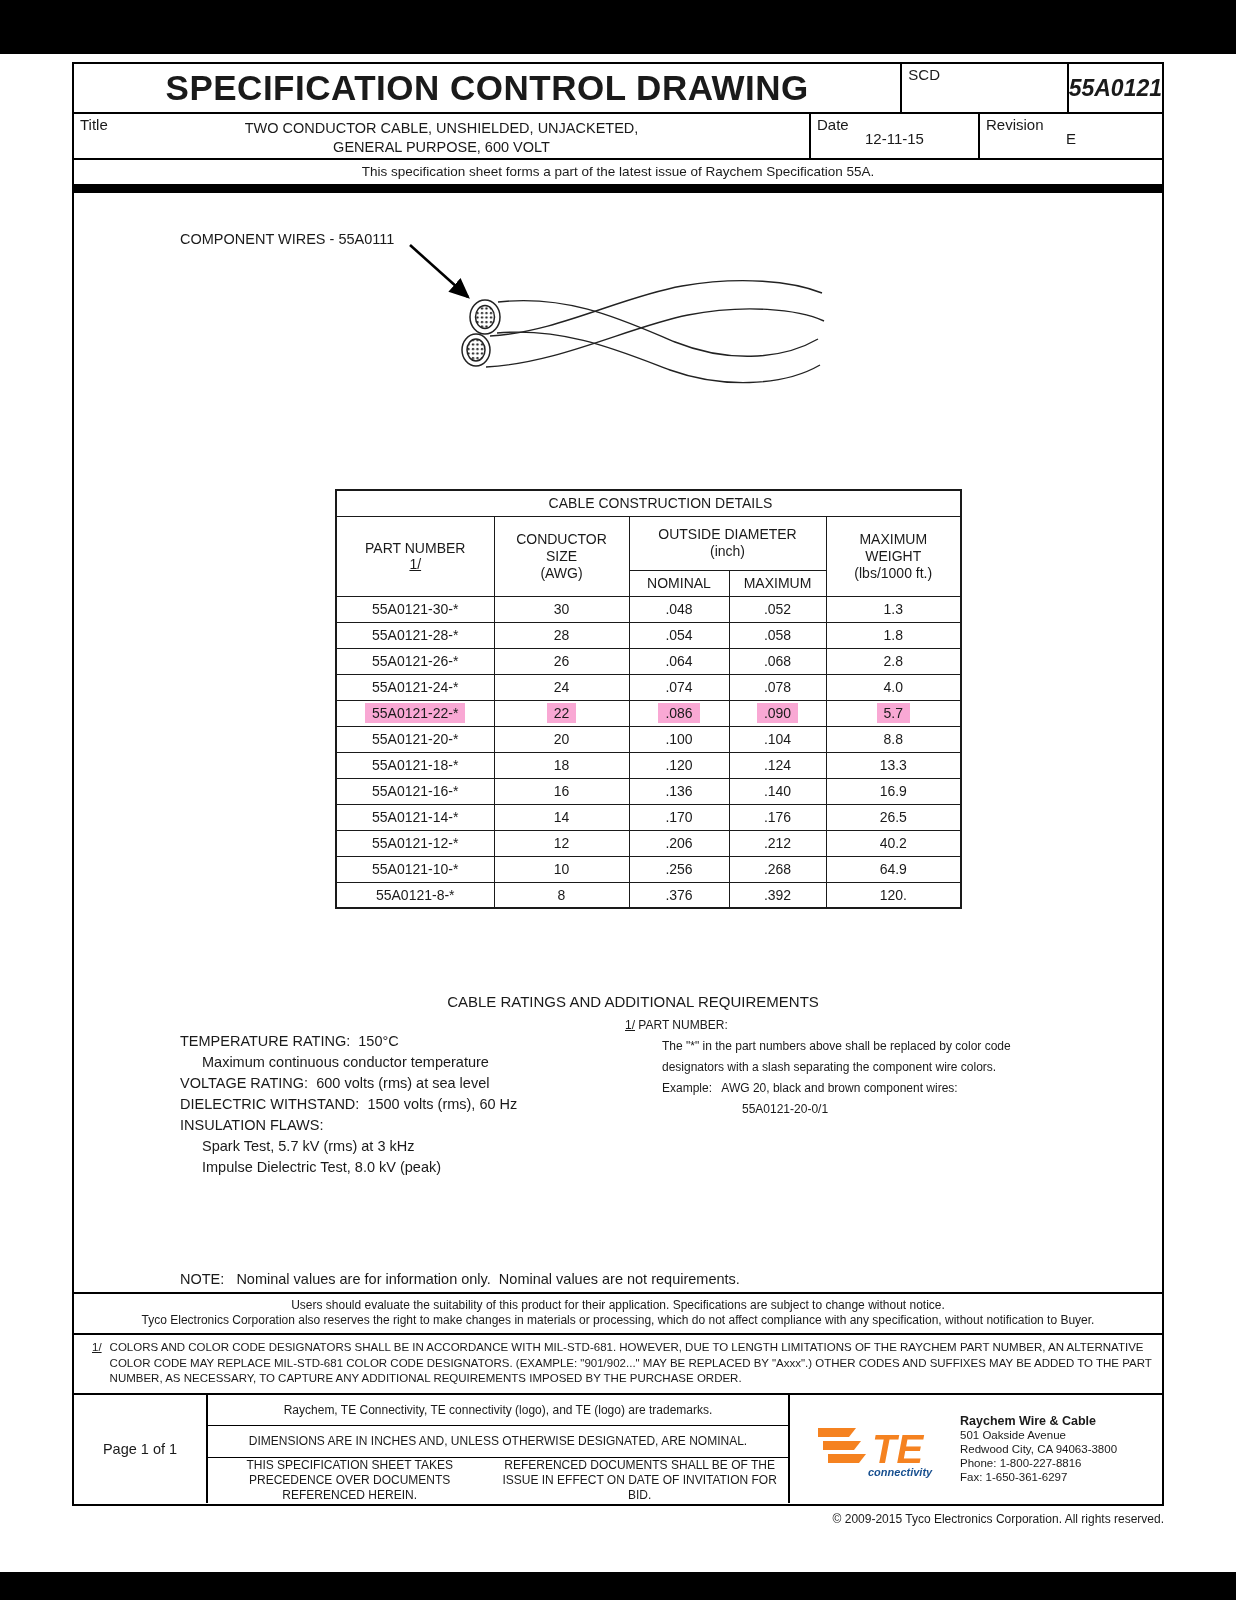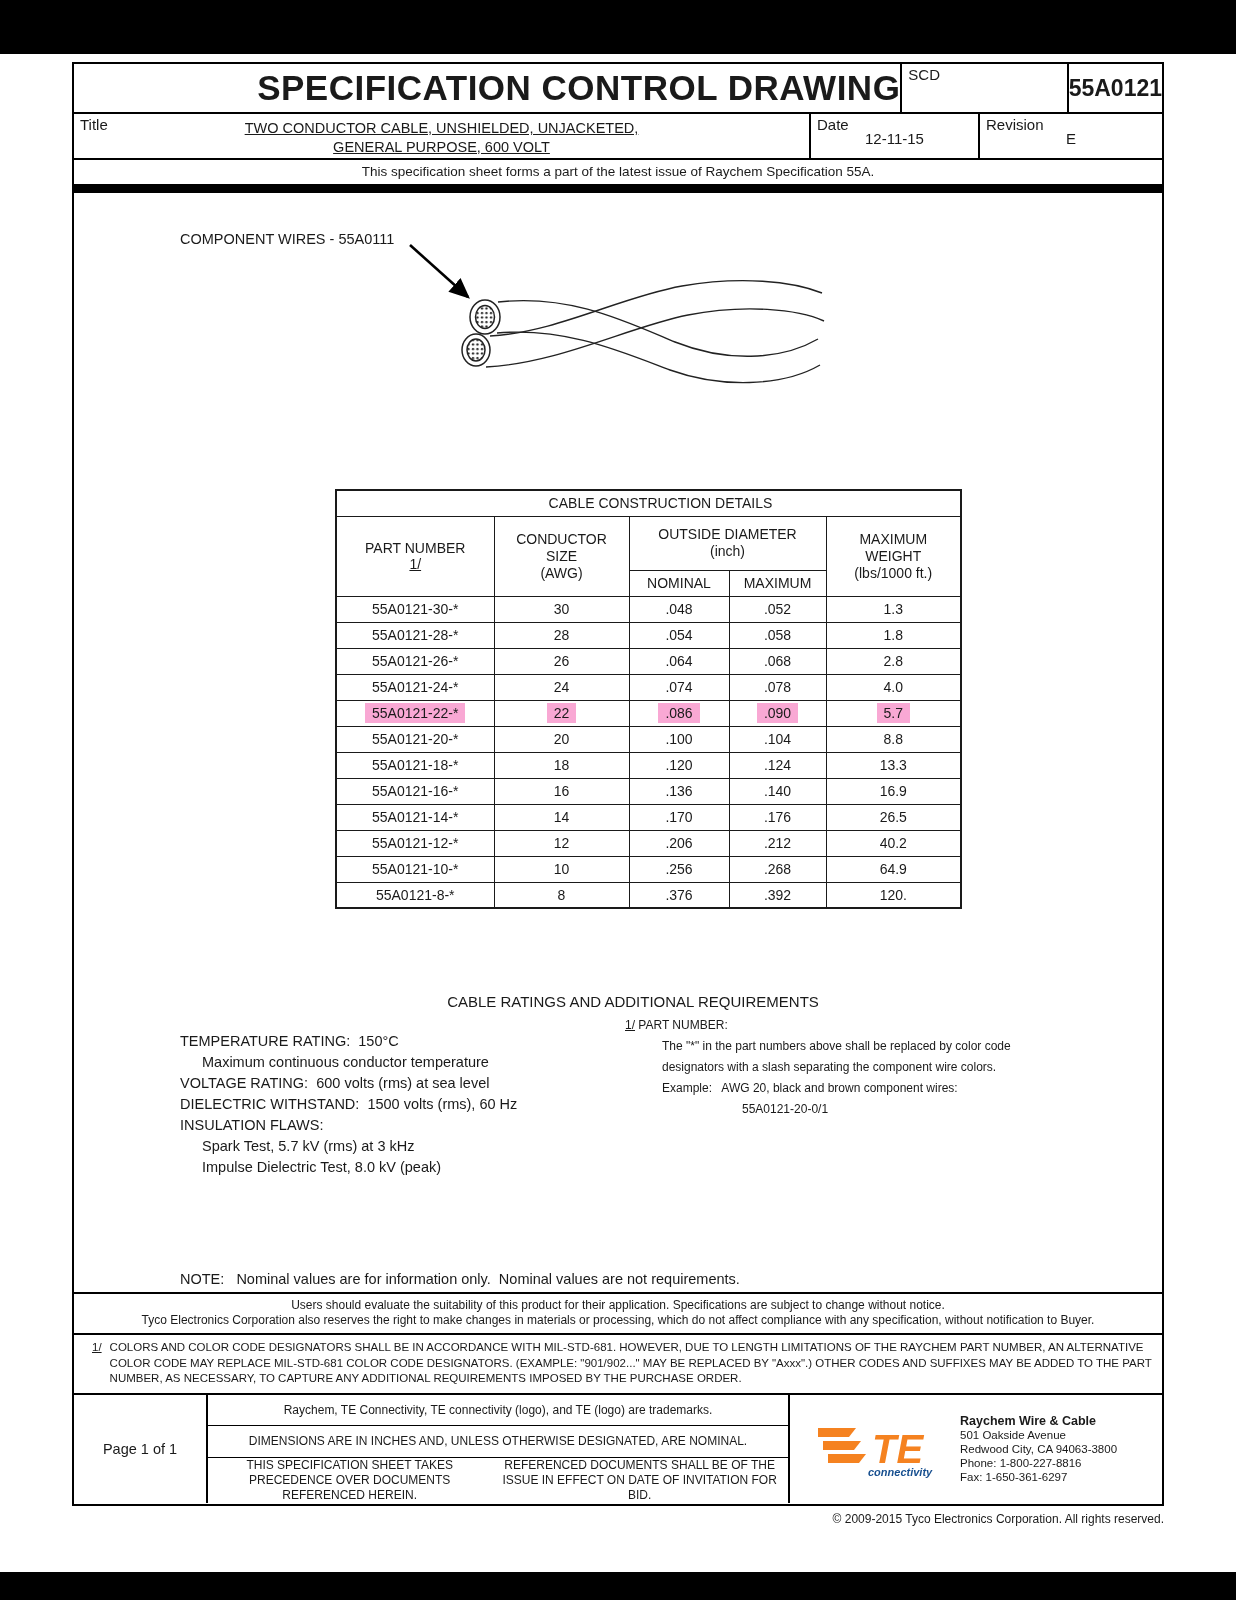--- a/index.html
+++ b/index.html
@@ -17,28 +17,28 @@
     border: 2.5px solid #000; background: #fff; overflow: hidden;
   }
 
   
   .hrow1 { display: flex; height: 48px; }
   .hrow2 { display: flex; height: 46px; border-top: 2px solid #000; }
   .hrow3 { height: 35px; border-top: 2px solid #000; border-bottom: 9px solid #000;
            text-align: center; font-size: 13.5px; padding-top: 4px; }
   .cell { position: relative; }
   .big-title-cell { width: 842px; border-right: 2px solid #000; display: flex;
-                    align-items: center; justify-content: flex-end;
+                    align-items: center; justify-content: center;
                     font-size: 35px; font-weight: bold; letter-spacing: .5px; }
   .scd-cell { width: 169px; border-right: 2px solid #000; }
   .scd-num-cell { flex: 1; display: flex; align-items: center; justify-content: center;
-                  font-size: 23px; font-weight: bold; }
+                  font-size: 23px; font-weight: bold; font-style: italic; }
   .corner-label { position: absolute; top: 2px; left: 6px; font-size: 15px; }
   .title-cell { width: 737px; border-right: 2px solid #000; }
-  .doc-title { text-align: center; font-size: 14.5px; line-height: 19px; padding-top: 5px; text-decoration: underline; }
+  .doc-title { text-align: center; font-size: 14.5px; line-height: 19px; padding-top: 5px; }
   .date-cell { width: 169px; border-right: 2px solid #000; }
   .rev-cell { flex: 1; }
   .cell-value { text-align: center; font-size: 15px; padding-top: 16px; }
 
   
   .body { position: relative; height: 1099px; margin-left: 30px; }
   .diagram-label { position: absolute; left: 76px; top: 38px; font-size: 14.5px; }
   .cable-svg { position: absolute; left: 286px; top: 46px; }
 
   .spec-table { position: absolute; left: 231px; top: 296px;

